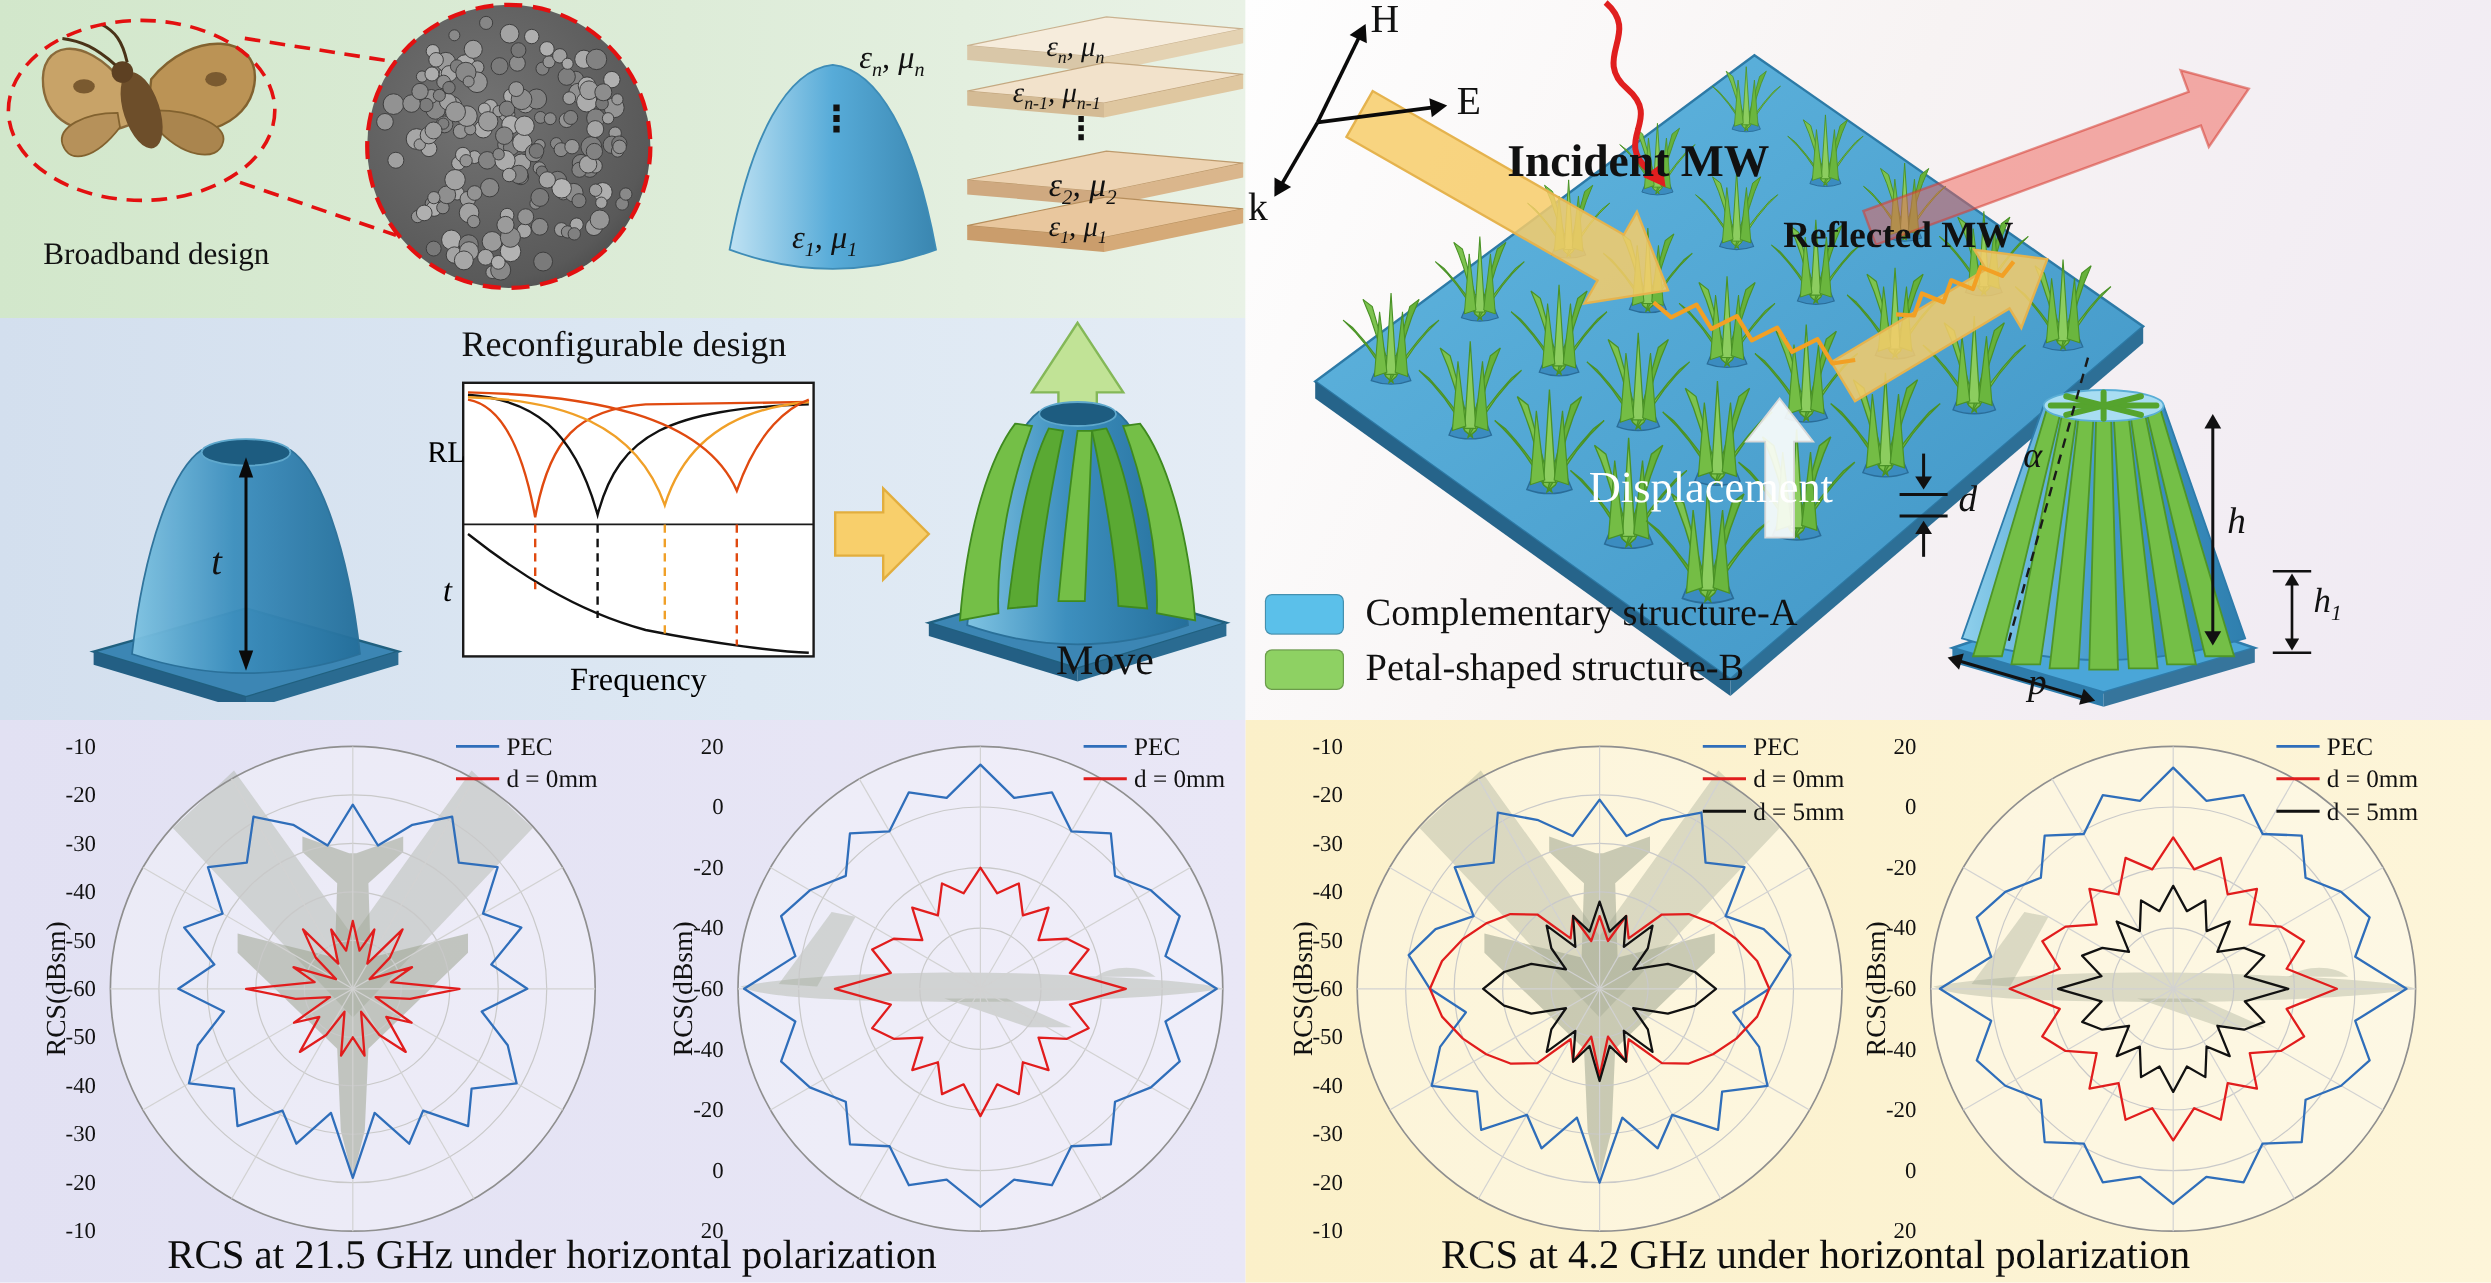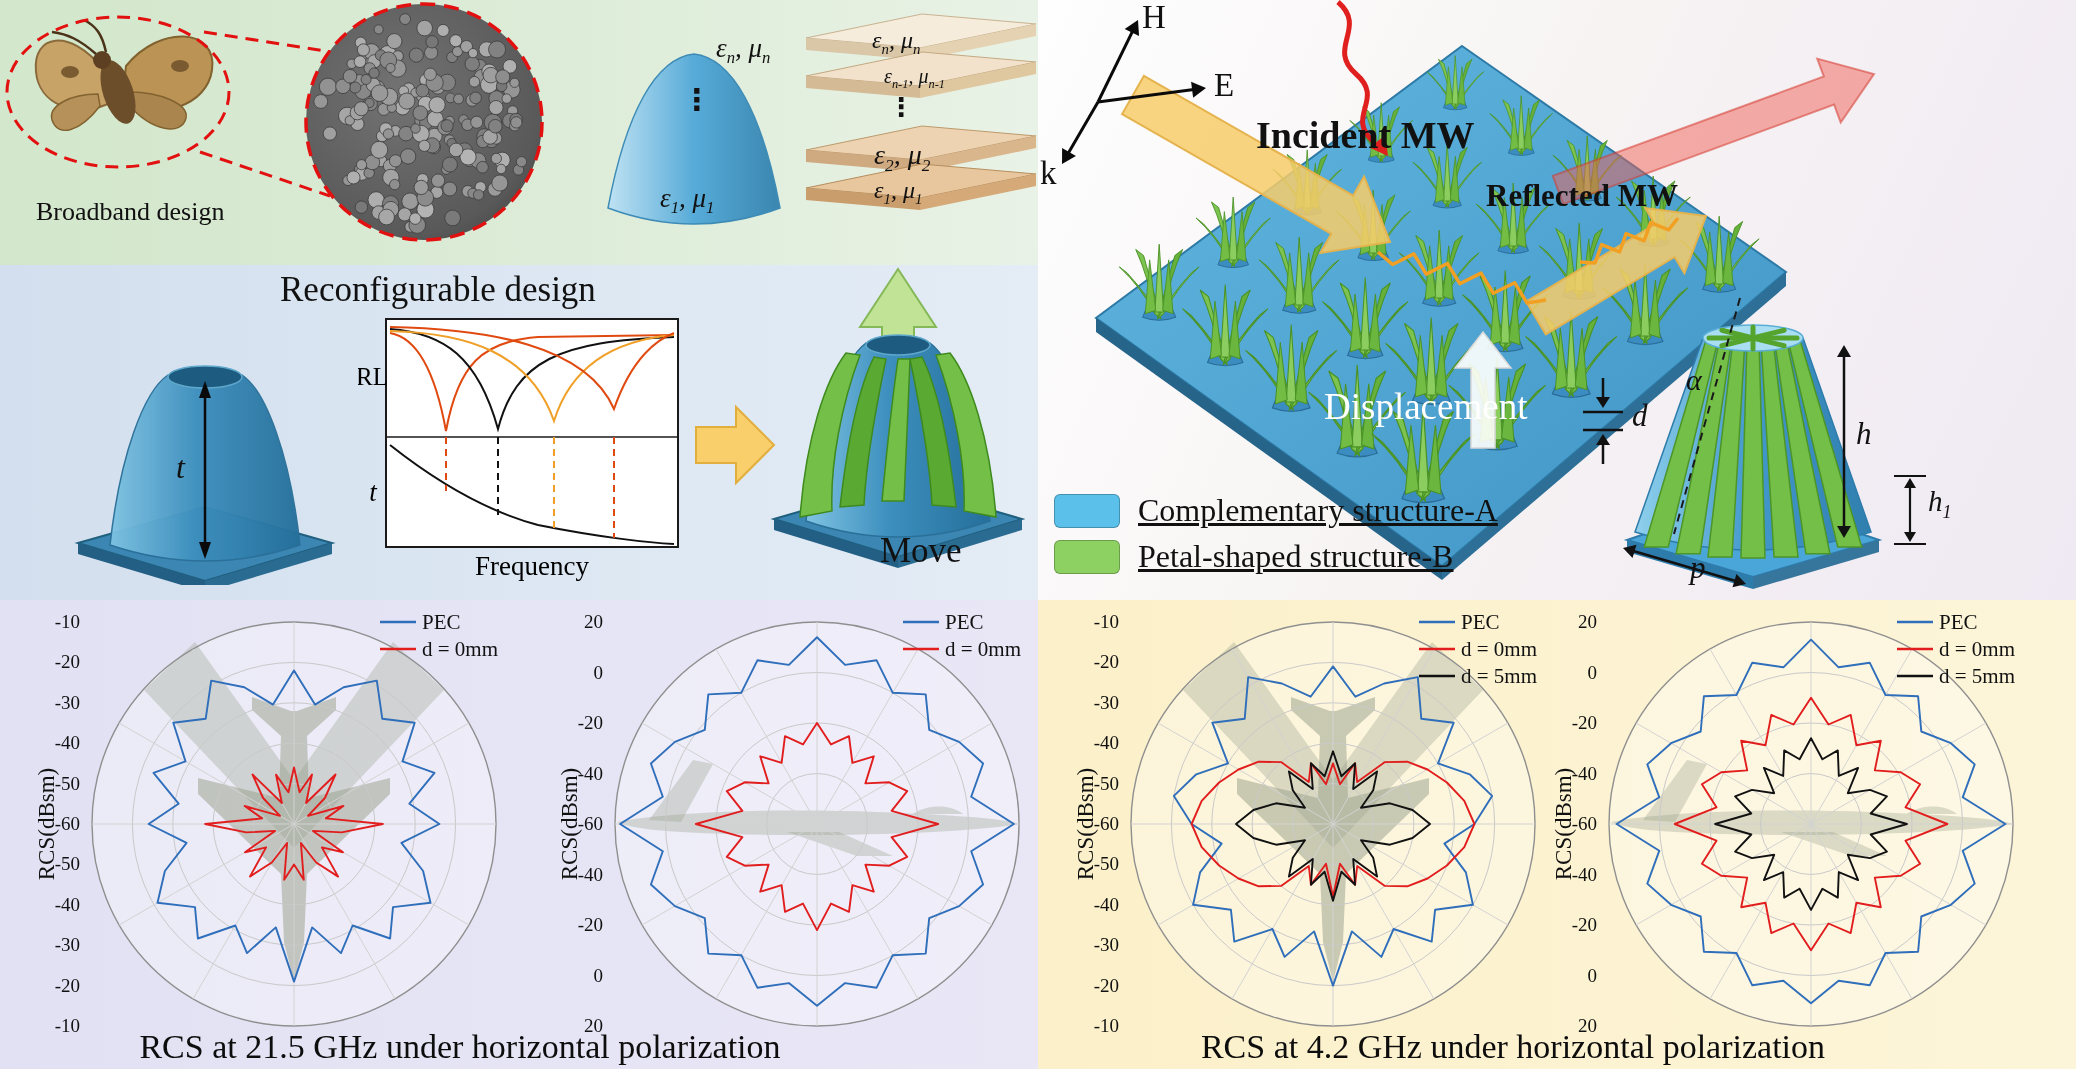--- a/index.html
+++ b/index.html
@@ -16,21 +16,21 @@
      background:linear-gradient(90deg,#e2e1f3 0%,#e9e7f6 100%);}
   #p-rcs-right{left:1038px;top:600px;width:1038px;height:469px;
      background:linear-gradient(90deg,#fbf0c9 0%,#fdf5d9 100%);}
   .abs{position:absolute;}
   .lbl{position:absolute;line-height:1.05;white-space:nowrap;}
   .math{font-style:italic;}
   .bold{font-weight:bold;}
   sub{font-size:0.62em;}
   .polar{position:absolute;width:520px;height:460px;text-decoration:underline;}
   .caption{position:absolute;top:428px;text-align:center;font-size:34px;color:#0d0d0d;}
-  .legend-row{display:flex;align-items:center;gap:18px;margin-bottom:9px;text-decoration:underline;}
+  .legend-row{display:flex;align-items:flex-end;gap:18px;margin-bottom:9px;}
   .legend-swatch{width:64px;height:32px;border-radius:6px;border:1px solid rgba(0,0,0,.25);flex:0 0 auto;}
   .legend-label{font-size:32px;}
 </style>
 </head>
 <body>
 
 <div id="fig">
 
   <section class="panel" id="p-broadband">
     <svg class="abs" style="left:0;top:0" width="1038" height="265">
@@ -268,28 +268,28 @@
           <polygon points="0,24 114,34 114,46 0,36" fill="#ca9d6c"></polygon>
           <polygon points="114,34 230,10 230,22 114,46" fill="#d5aa78"></polygon>
         </g>
       </g>
     </svg>
     <div class="lbl" style="left:36px;top:198px;font-size:26px">Broadband design</div>
     <div class="lbl math" style="left:716px;top:34px;font-size:27px">ε<sub>n</sub>, μ<sub>n</sub></div>
     <div class="lbl bold" style="left:682px;top:84px;font-size:30px">⋮</div>
     <div class="lbl math" style="left:660px;top:184px;font-size:27px">ε<sub>1</sub>, μ<sub>1</sub></div>
     <div class="lbl math" style="left:872px;top:28px;font-size:24px">ε<sub>n</sub>, μ<sub>n</sub></div>
-    <div class="lbl math" style="left:884px;top:66px;font-size:20px">ε<sub>n-1</sub>, μ<sub>n-1</sub></div>
+    <div class="lbl math" style="left:844px;top:66px;font-size:24px">ε<sub>n-1</sub>, μ<sub>n-1</sub></div>
     <div class="lbl bold" style="left:888px;top:94px;font-size:26px">⋮</div>
     <div class="lbl math" style="left:874px;top:140px;font-size:28px">ε<sub>2</sub>, μ<sub>2</sub></div>
     <div class="lbl math" style="left:874px;top:178px;font-size:24px">ε<sub>1</sub>, μ<sub>1</sub></div>
   </section>
 
   <section class="panel" id="p-reconfig">
-    <div class="lbl" style="left:280px;top:7px;width:480px;text-align:left;font-size:35px">Reconfigurable design</div>
+    <div class="lbl" style="left:280px;top:7px;width:480px;text-align:center;font-size:30px">Reconfigurable design</div>
 
     <svg class="abs" style="left:70px;top:50px" width="270" height="270">
       <defs>
         <linearGradient id="bluecone" x1="0" y1="0" x2="1" y2="0">
           <stop offset="0" stop-color="#7fc3e2"></stop>
             <stop offset="0.45" stop-color="#3d8fbe"></stop>
             <stop offset="1" stop-color="#256f9b"></stop>
         </linearGradient>
       </defs>
       <polygon points="8,228 135,192 262,228 135,266" fill="#3c86b4" stroke="#20607f" stroke-width="2"></polygon>

